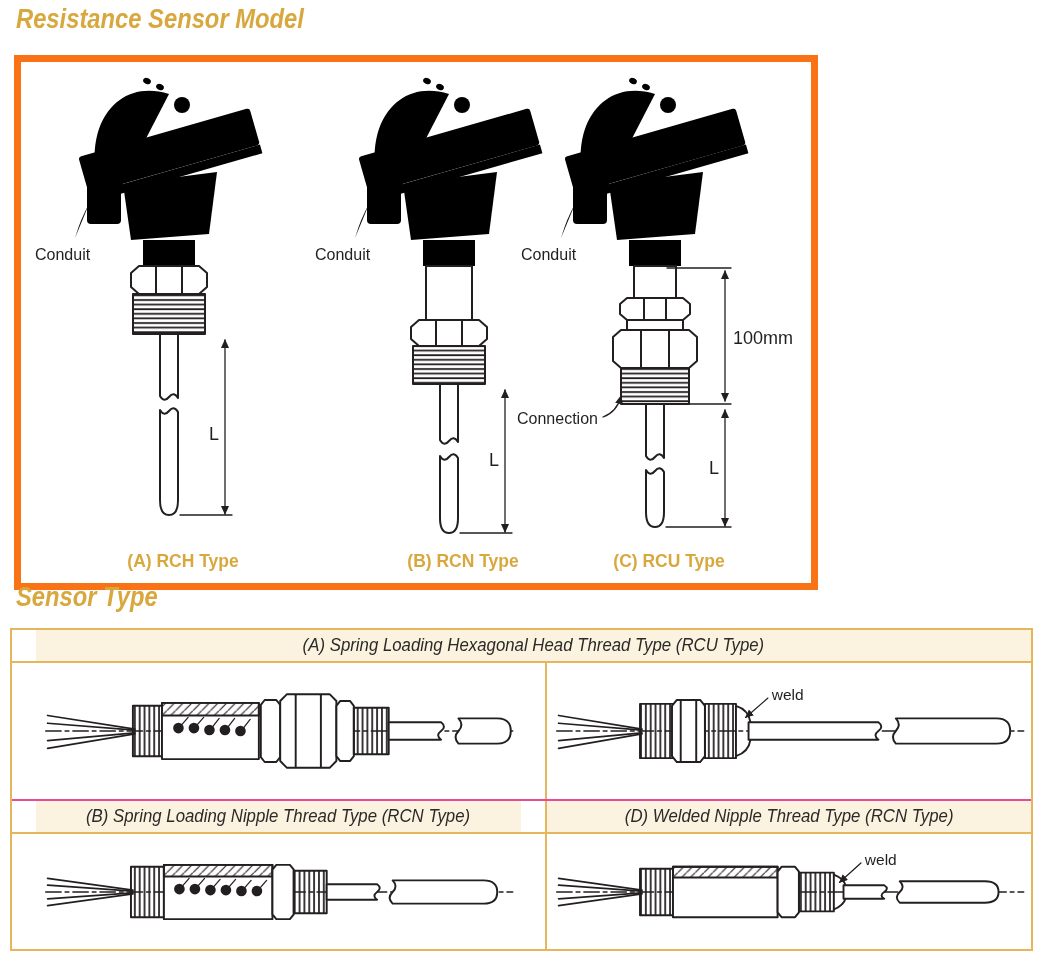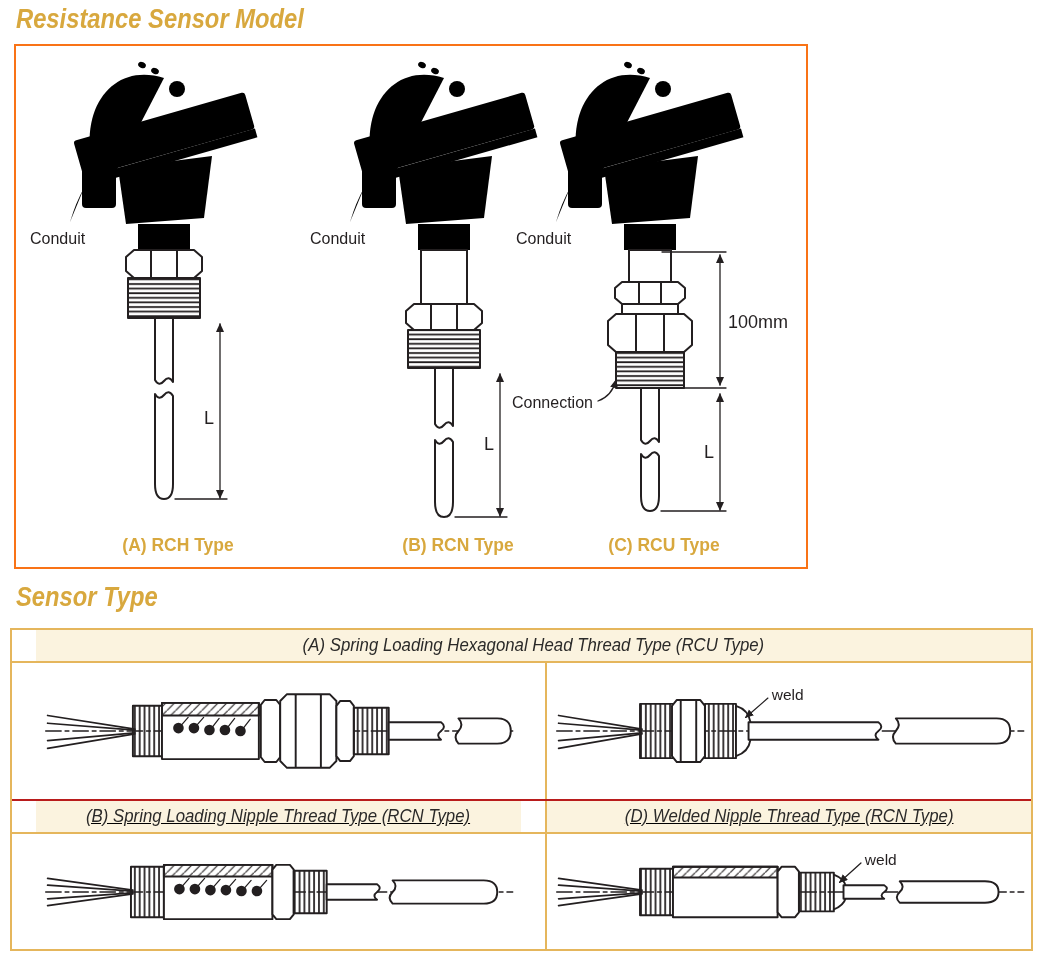--- a/index.html
+++ b/index.html
@@ -1,26 +1,26 @@
 <!DOCTYPE html>
 <html><head>
 <meta charset="utf-8">
 <style>
   html,body{margin:0;padding:0;background:#ffffff;width:1042px;height:968px;position:relative;
     font-family:"Liberation Sans",sans-serif;}
   .sec-title{position:absolute;color:#D8A83E;font-size:27px;font-weight:bold;font-style:italic;
     transform:scaleX(0.88);transform-origin:0 50%;white-space:nowrap;}
-  #box1{position:absolute;left:14px;top:44px;width:790px;height:521px;border:2px solid #f97316;}
+  #box1{position:absolute;left:14px;top:55px;width:790px;height:521px;border:7px solid #f97316;}
   .model-svg{position:absolute;}
   .caption{position:absolute;color:#D8A83E;font-weight:bold;font-size:19px;text-align:center;
     transform:scaleX(0.92);white-space:nowrap;}
   #stable{position:absolute;left:10px;top:628px;width:1019px;border:2px solid #E5B65C;}
   .srow{display:flex;}
   .shead{border-bottom:2px solid #E5B65C;}
-  .shead.mid{border-top:2px solid #b91c1c;text-decoration:underline;}
+  .shead.mid{border-top:2px solid #ec4899;}
   .shead .scell{background:#FBF3DF;height:31px;display:flex;align-items:center;justify-content:center;
     font-style:italic;font-size:17.5px;color:#2b2a29;transform:none;}
   .scell{flex:1 1 0;min-width:0;display:flex;align-items:center;justify-content:center;background:#fff;margin-left:24px;}
   .scell+.scell{border-left:2px solid #E5B65C;}
   .hdr-txt{transform:scaleX(0.96);white-space:nowrap;}
   
   .draw path,.draw rect,.draw polygon,.draw circle,.draw ellipse,.draw line{
     stroke:#231F20;stroke-width:2;fill:#ffffff;stroke-linejoin:round;stroke-linecap:round;}
   .draw .nf{fill:none;}
   .draw .thin{stroke-width:1.3;fill:none;}

